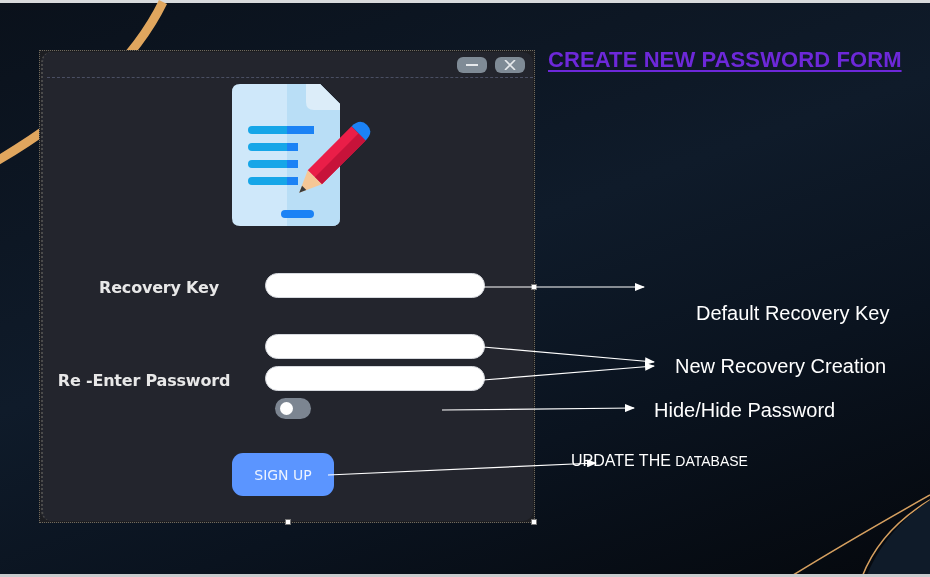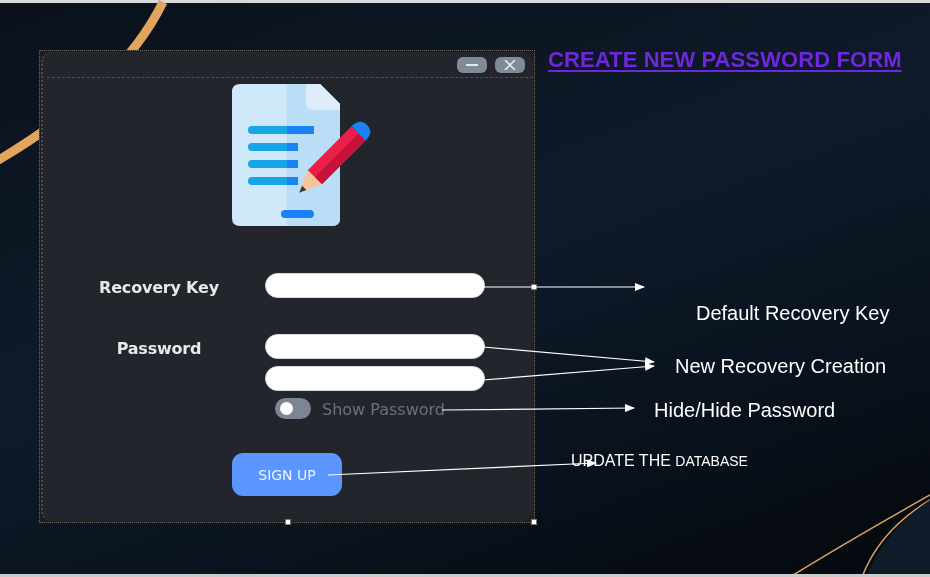--- a/index.html
+++ b/index.html
@@ -53,21 +53,21 @@
   .toggle-knob {
     position:absolute; left:5px; top:4px; width:13px; height:13px; border-radius:50%;
     background:#ffffff;
   }
   .toggle-label {
     position:absolute; left:279px; top:348px; color:#6d7075; font-size:16px;
     font-family:"DejaVu Sans", sans-serif;
   }
 
   .signup-btn {
-    position:absolute; left:189px; top:401px; width:110px; height:43px;
+    position:absolute; left:189px; top:401px; width:102px; height:43px;
     border-radius:11px; background:#5b95ff; color:#ecf3ff; font-size:14px;
     font-family:"DejaVu Sans", sans-serif;
     display:flex; align-items:center; justify-content:center;
   }
 
   .handle {
     position:absolute; width:6px; height:6px; background:#fff; border:1px solid #777;
   }
 
   .page-title {
@@ -129,29 +129,28 @@
       <rect x="0" y="-32" width="10" height="62" fill="#c7133a"></rect>
       <path d="M-10 -32 Q-10 -44 0 -44 Q10 -44 10 -32 Z" fill="#1b82f5"></path>
       <path d="M-10 30 L10 30 L0 52 Z" fill="#f5c796"></path>
       <path d="M-3 45 L3 45 L0 52 Z" fill="#3a3a3a"></path>
     </g>
   </svg>
 
   <div class="field-label" style="left:40px; top:226px; width:152px;">Recovery Key</div>
   <input class="input" type="text" style="top: 221px;" placeholder="">
 
-  <div class="field-label" style="left:40px; top:287px; width:152px;">Password</div>
   <input class="input" type="password" style="top: 282px;" placeholder="">
 
+  <div class="field-label" style="left:10px; top:319px; width:182px;">Re -Enter Password</div>
   <input class="input" type="password" style="top: 314px;" placeholder="">
 
   <div class="toggle">
     <div class="toggle-knob"></div>
   </div>
-  <div class="toggle-label">Show Password</div>
 
   <div class="signup-btn">SIGN UP</div>
 </div>
 
 <div class="handle" style="left:531px; top:284px;"></div>
 <div class="handle" style="left:285px; top:519px;"></div>
 <div class="handle" style="left:531px; top:519px;"></div>
 
 <div class="page-title">CREATE NEW PASSWORD FORM</div>
 

